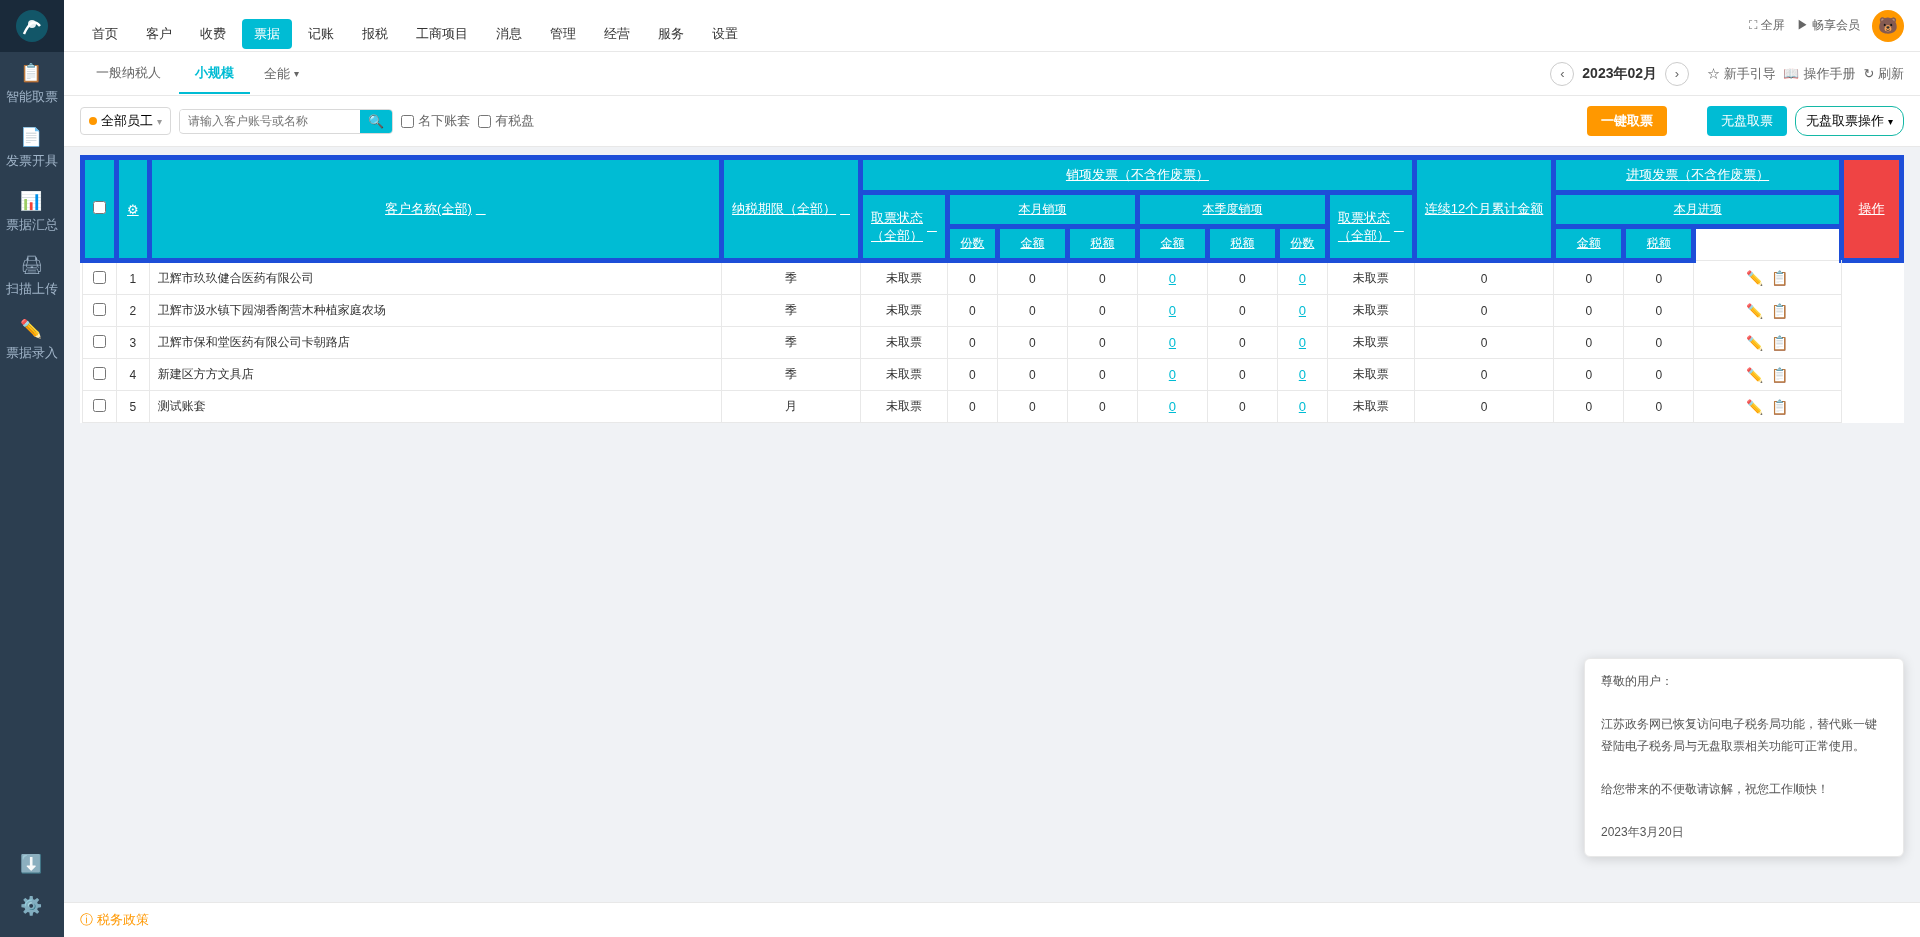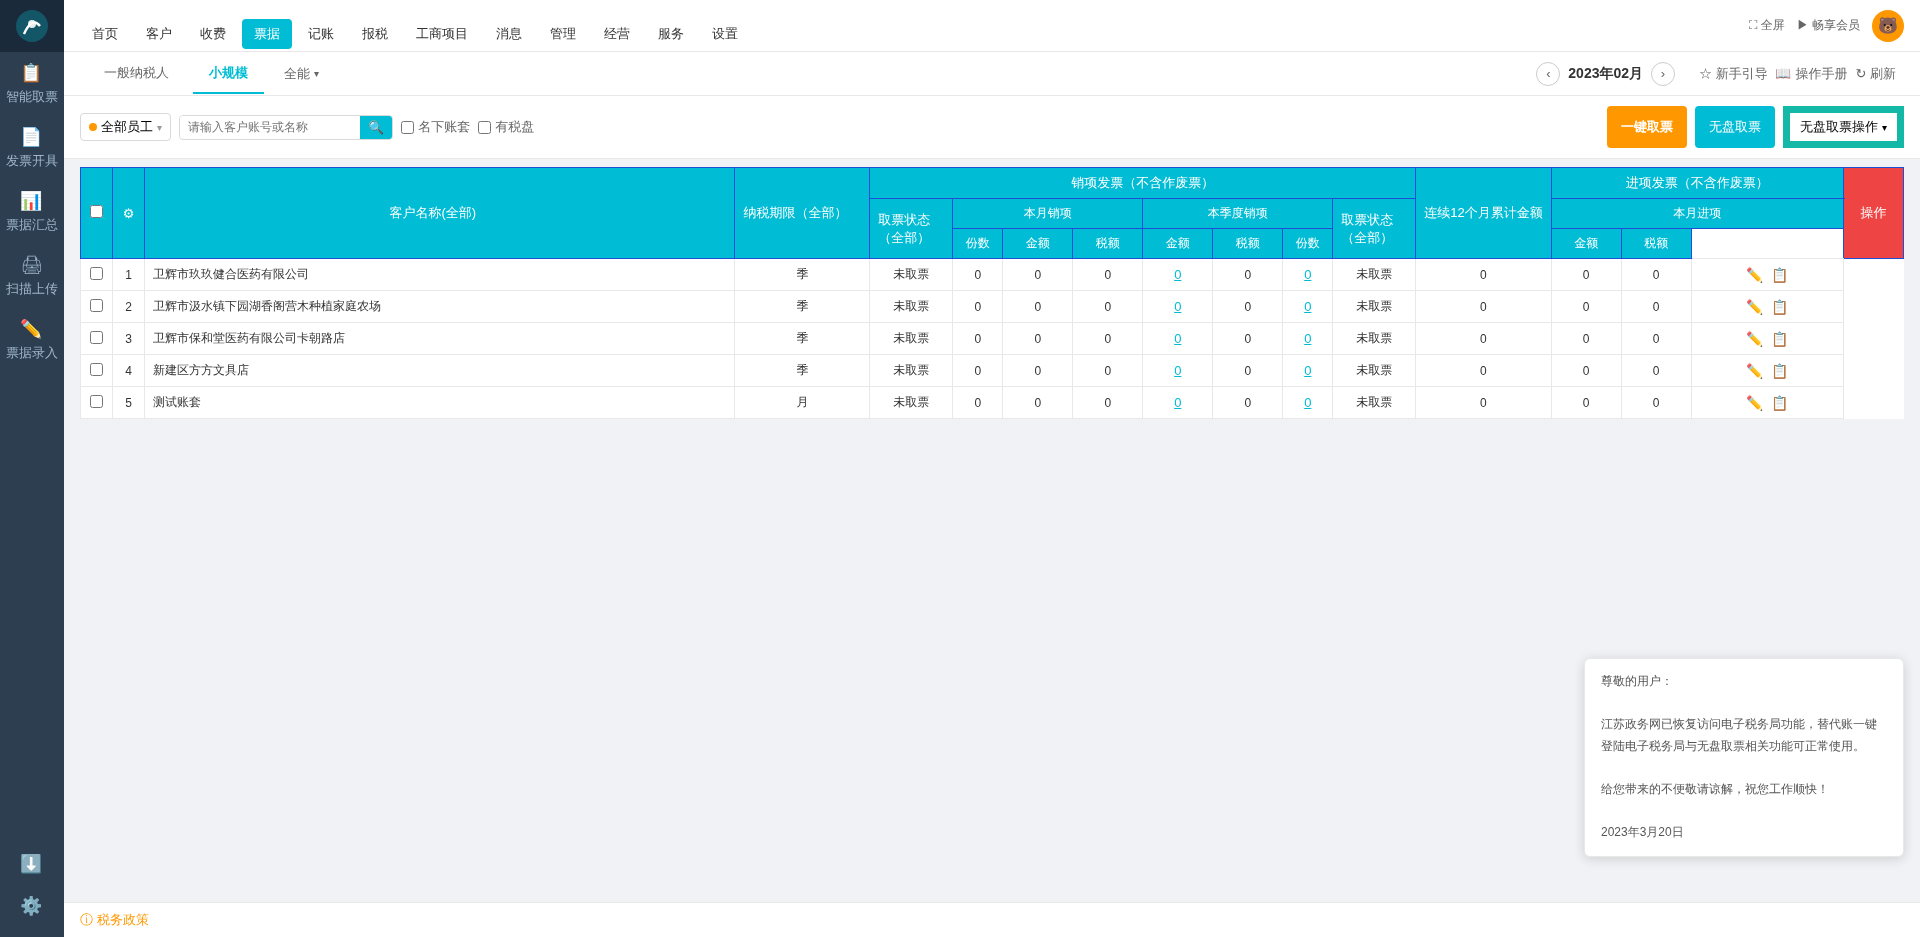--- a/index.html
+++ b/index.html
@@ -72,27 +72,27 @@
       color: #fff;
       border-radius: 4px;
     }
     .topnav-right { display: flex; align-items: center; gap: 12px; color: #666; margin-left: auto; }
     .topnav-right span { cursor: pointer; font-size: 12px; }
     .avatar { width: 32px; height: 32px; border-radius: 50%; background: #ff9800; display: flex; align-items: center; justify-content: center; color: #fff; font-size: 16px; cursor: pointer; }
 
     
     .subtabs {
       background: #fff;
-      padding: 0 24px;
+      padding: 0 16px;
       display: flex;
       align-items: center;
       border-bottom: 1px solid #e8e8e8;
       height: 44px;
       flex-shrink: 0;
-      gap: 8px;
+      gap: 2px;
       justify-content: space-between;
     }
     .subtab {
       padding: 10px 16px;
       cursor: pointer;
       color: #666;
       border-bottom: 2px solid transparent;
       white-space: nowrap;
     }
     .subtab.active {
@@ -125,35 +125,36 @@
       display: flex; align-items: center; border: 1px solid #d9d9d9; border-radius: 4px;
       padding: 4px 8px; background: #fff; cursor: pointer; gap: 4px;
     }
     .employee-select .dot { width: 8px; height: 8px; background: #ff9800; border-radius: 50%; }
     .search-box { display: flex; align-items: center; border: 1px solid #d9d9d9; border-radius: 4px; overflow: hidden; }
     .search-box input { border: none; outline: none; padding: 4px 8px; width: 180px; font-size: 12px; }
     .search-box button { background: #00bcd4; border: none; padding: 4px 8px; cursor: pointer; color: #fff; }
     .checkbox-item { display: flex; align-items: center; gap: 4px; cursor: pointer; color: #666; font-size: 12px; }
     .toolbar-right { margin-left: auto; display: flex; gap: 8px; }
     .btn-orange { background: #ff9800; color: #fff; border: none; border-radius: 4px; padding: 6px 14px; cursor: pointer; white-space: nowrap; font-weight: bold; }
-    .btn-teal { background: #00bcd4; color: #fff; border: none; border-radius: 4px; padding: 6px 14px; cursor: pointer; white-space: nowrap; }
-    .btn-dropdown { display: flex; align-items: center; gap: 4px; background: #fff; border: 7px solid #14b8a6; border-radius: 0; padding: 5px 10px; cursor: pointer; white-space: nowrap; }
+    .btn-teal { background: #00bcd4; color: #fff; border: none; border-radius: 4px; padding: 6px 14px; cursor: pointer; white-space: nowrap; margin-left: 32px; }
+    .btn-dropdown { display: flex; align-items: center; gap: 4px; background: #fff; border: 1px solid #14b8a6; border-radius: 12px; padding: 5px 10px; cursor: pointer; white-space: nowrap; }
 
     
     .table-container { flex: 1; overflow: auto; padding: 8px 16px; }
     table { width: 100%; border-collapse: collapse; background: #fff; }
     thead tr th {
       background: #00bcd4;
       color: #fff;
       padding: 6px 8px;
       text-align: center;
       font-weight: normal;
       font-size: 12px;
-      border: 1px solid #1d4ed8;
+      border: 5px solid #1d4ed8;
       white-space: nowrap;
+      text-decoration: underline;
     }
     tbody tr { background: #fff; }
     tbody tr td {
       padding: 7px 8px;
       text-align: center;
       border: 1px solid #e8e8e8;
       font-size: 12px;
       color: #333;
       white-space: nowrap;
     }

